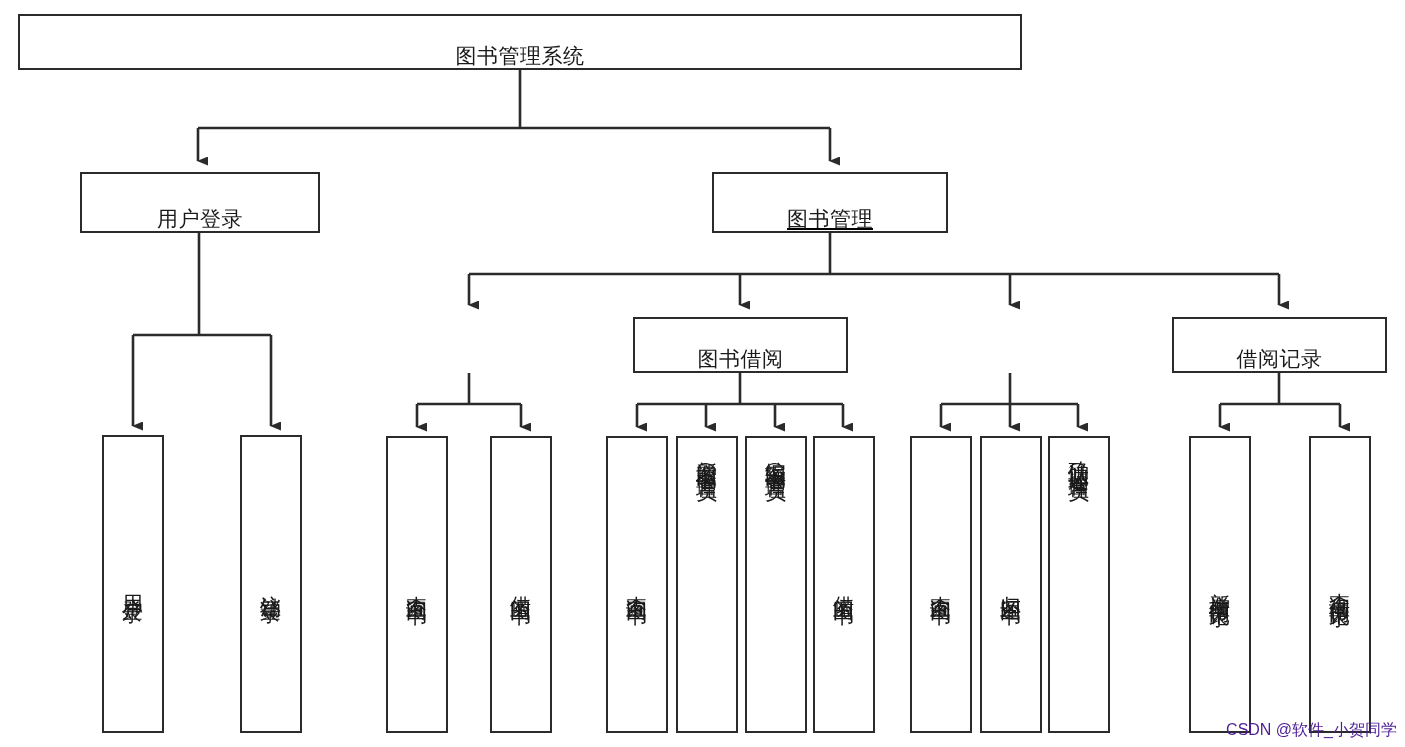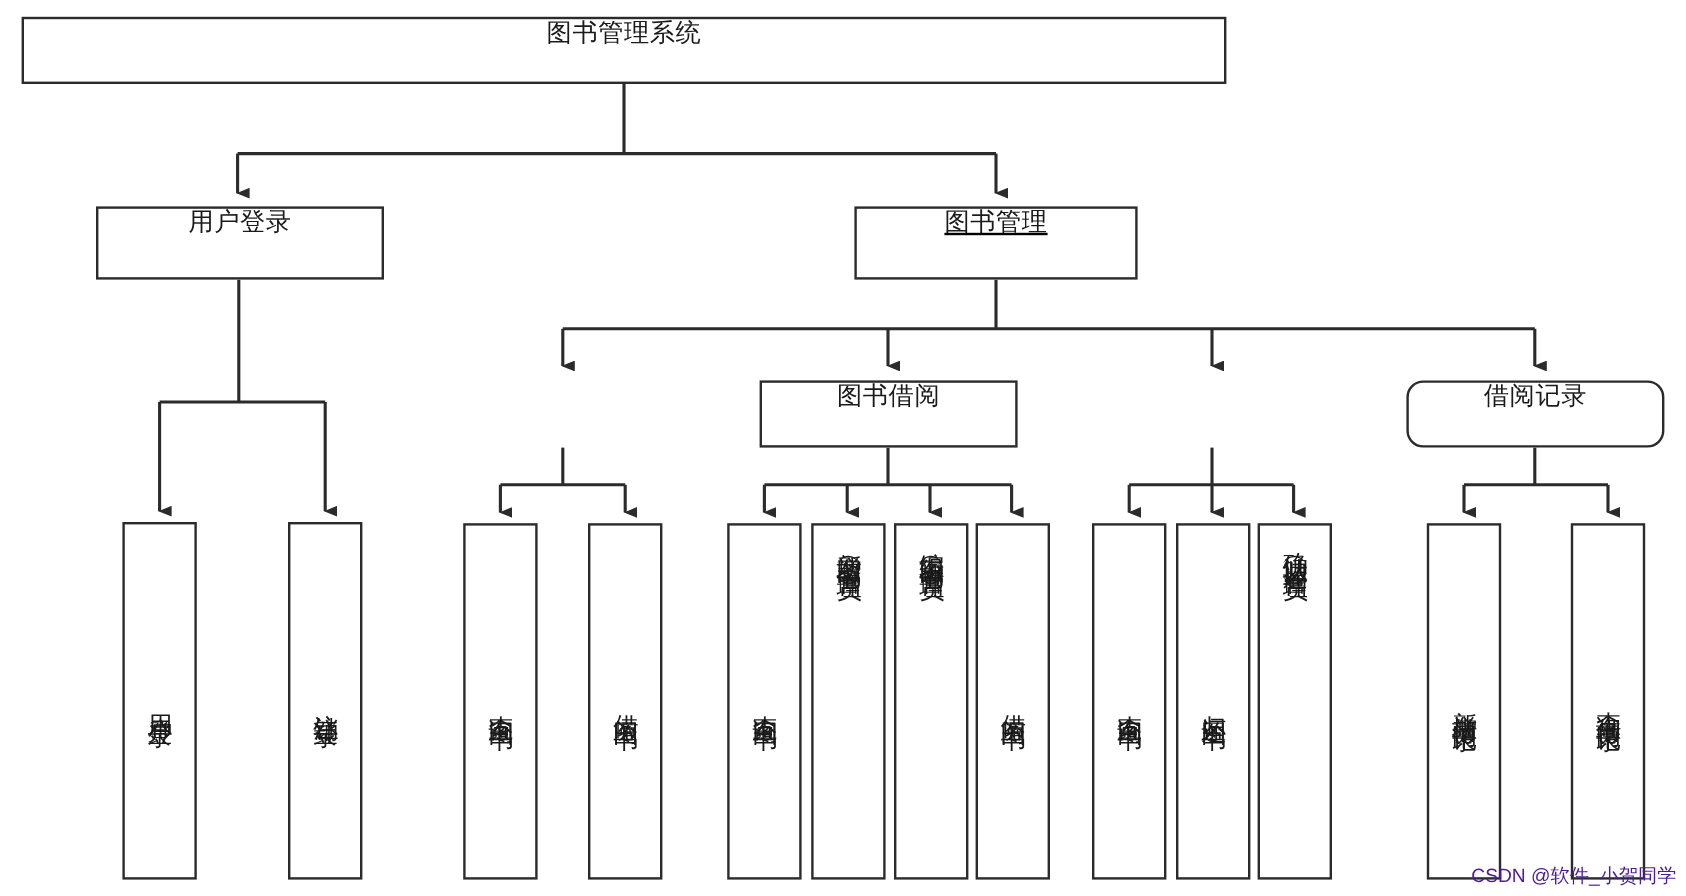--- a/index.html
+++ b/index.html
@@ -24,21 +24,21 @@
     width: 1405px;
     height: 747px;
     pointer-events: none;
   }
   .node {
     position: absolute;
     box-sizing: border-box;
     background: #ffffff;
     border: 2px solid #2b2b2b;
     display: flex;
-    align-items: flex-start;
+    align-items: flex-end;
     justify-content: center;
     z-index: 3;
   }
   .node .label {
     color: #1a1a1a;
     text-align: center;
     line-height: 1.16;
     white-space: pre;
   }
   .node.horiz .label {
@@ -136,21 +136,21 @@
   <div class="node horiz" style="left:712px; top:172px; width:236px; height:61px;text-decoration:underline;">
     <span class="label">图书管理</span>
   </div>
 
 
   <div class="node horiz" style="left:633px; top:317px; width:215px; height:56px;">
     <span class="label">图书借阅</span>
   </div>
 
 
-  <div class="node horiz" style="left:1172px; top:317px; width:215px; height:56px;border-radius:14px;">
+  <div class="node horiz" style="left:1172px; top:317px; width:215px; height:56px;">
     <span class="label">借阅记录</span>
   </div>
 
   <div class="node vert center" style="left:102px; top:435px; width:62px; height:298px;">
     <span class="label">用户登录</span>
   </div>
 
   <div class="node vert center" style="left:240px; top:435px; width:62px; height:298px;">
     <span class="label">注销登录</span>
   </div>

